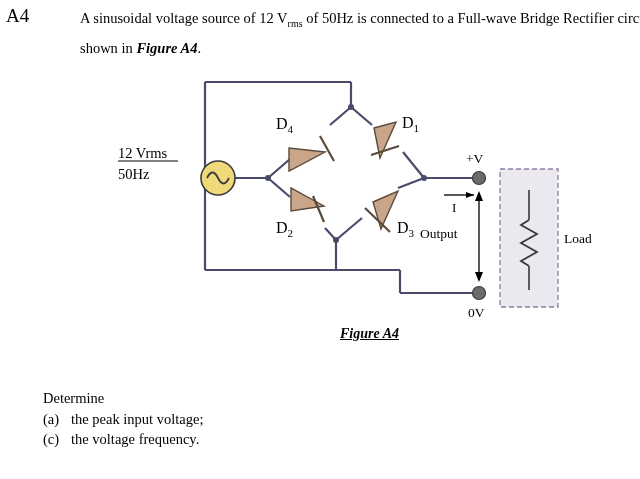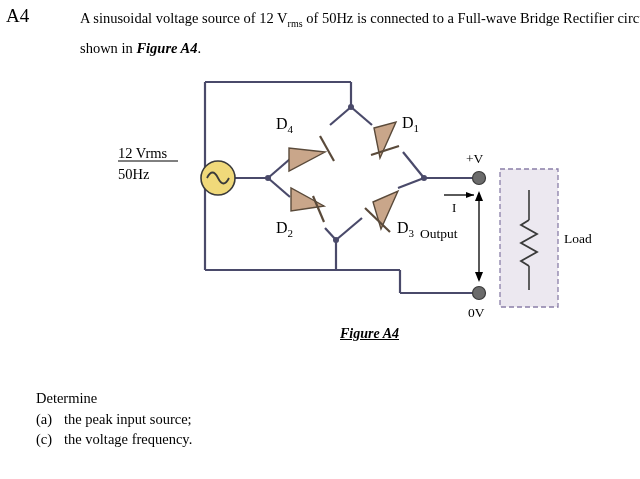--- a/index.html
+++ b/index.html
@@ -55,20 +55,21 @@
   }
   .determine {
     position: absolute;
     left: 36px;
     top: 388px;
     font-size: 14.5px;
     line-height: 20.5px;
   }
   .determine div {
     white-space: pre;
+    margin-left: 7px;
   }
   .det-item {
     display: block;
   }
   .det-tag {
     display: inline-block;
     width: 28px;
   }
   .fig-caption {
     position: absolute;
@@ -198,15 +199,15 @@
   </g>
   <text x="564" y="183" font-size="13.5" fill="#000000">Load</text>
 
 </svg>
 </div>
 
 <div class="fig-caption">Figure A4</div>
 
 <div class="determine">
   <div>Determine</div>
-  <div class="det-item"><span class="det-tag">(a)</span><span>the peak input source;</span></div>
+  <div class="det-item"><span class="det-tag">(a)</span><span>the peak input voltage;</span></div>
   <div class="det-item"><span class="det-tag">(c)</span><span>the voltage frequency.</span></div>
 </div>
 
 </body></html>

